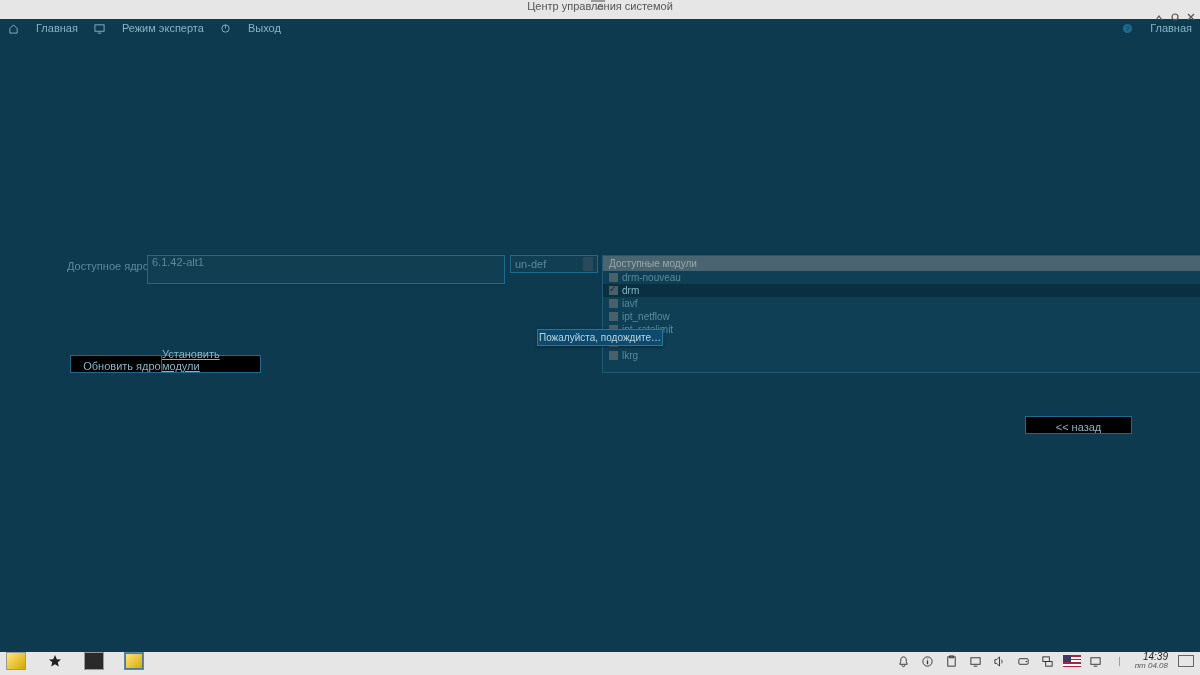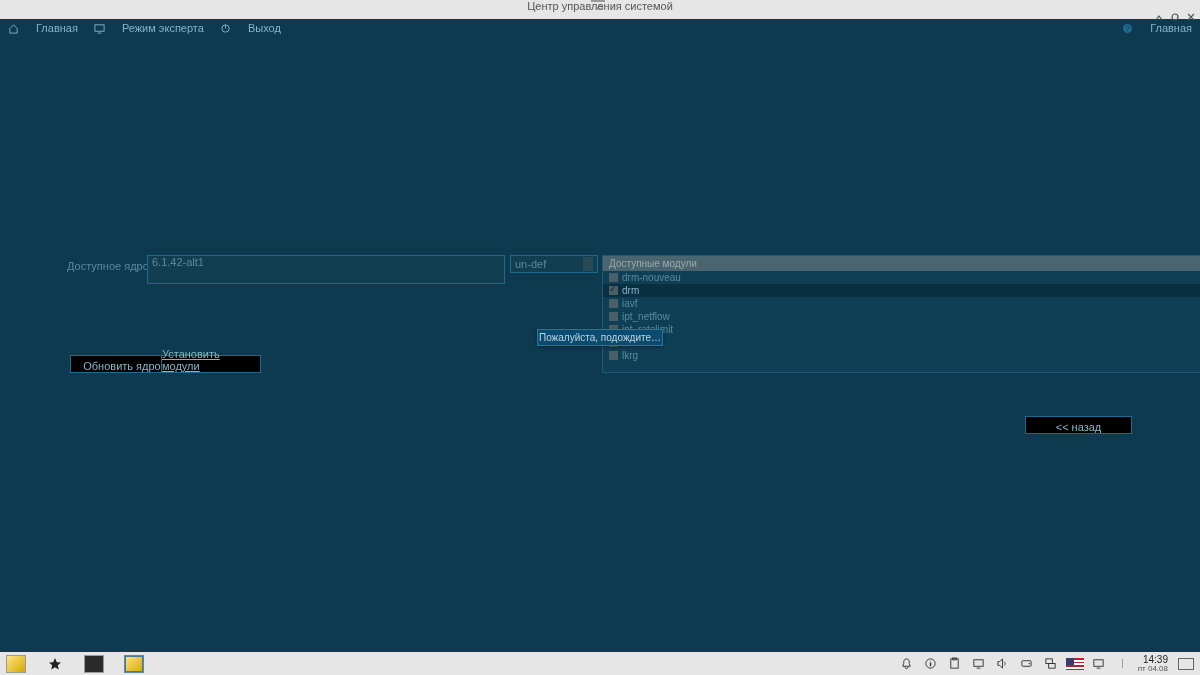--- a/index.html
+++ b/index.html
@@ -39,21 +39,21 @@
   .modules .mod-list { padding: 0; }
   .modules .mod-item { height: 13px; display: flex; align-items: center; gap: 4px; padding: 0 6px; color: #5a8a9c; font-size: 10px; }
   .modules .mod-item.selected { background: #0a2f40; color: #86b5c6; }
   .modules .mod-item .chk { width: 9px; height: 9px; background: #4a6068; display: inline-block; position: relative; }
   .modules .mod-item .chk.checked::after { content: "✓"; position: absolute; left: 0; top: -2px; font-size: 9px; color: #222; }
   
   
   .popup { position: absolute; left: 537px; top: 292px; width: 126px; height: 17px; background: #0c4a6e; border: 1px solid #1e7aa0; color: #bcd5df; font-size: 10px; display: flex; align-items: center; justify-content: center; box-shadow: 0 1px 3px rgba(0,0,0,0.4); }
   
   
-  .taskbar { position: absolute; left: 0; bottom: 0; width: 100%; height: 23px; background: #e6e6e6; display: flex; align-items: center; padding: 0 6px; gap: 20px; }
+  .taskbar { position: absolute; left: 0; bottom: 0; width: 100%; height: 23px; background: #e6e6e6; display: flex; align-items: flex-start; padding: 0 6px; gap: 20px; font-style: italic; }
   .taskbar .tico { width: 18px; height: 18px; display: flex; align-items: center; justify-content: center; color: #333; }
   .taskbar .task-app { width: 20px; height: 18px; background: #333; border: 1px solid #999; }
   .taskbar .task-app.active { background: linear-gradient(135deg, #ffe680, #d4a800); border: 1px solid #5a8aa6; box-shadow: inset 0 0 0 1px #4a7a96; }
   .taskbar .task-app.app1 { background: linear-gradient(135deg, #ffe680, #d4a800); }
   .taskbar .tray { margin-left: auto; display: flex; align-items: center; gap: 6px; color: #333; }
   .taskbar .tray .flag { width: 18px; height: 12px; background: linear-gradient(to bottom, #b22234 0%, #b22234 15%, white 15%, white 30%, #b22234 30%, #b22234 45%, white 45%, white 60%, #b22234 60%, #b22234 75%, white 75%, white 90%, #b22234 90%); position: relative; }
   .taskbar .tray .flag::before { content:""; position:absolute; left:0; top:0; width:8px; height:7px; background:#3c3b6e; }
   .taskbar .clock { text-align: right; line-height: 1; }
   .taskbar .clock .time { font-size: 10px; color: #222; }
   .taskbar .clock .date { font-size: 8px; color: #555; }

